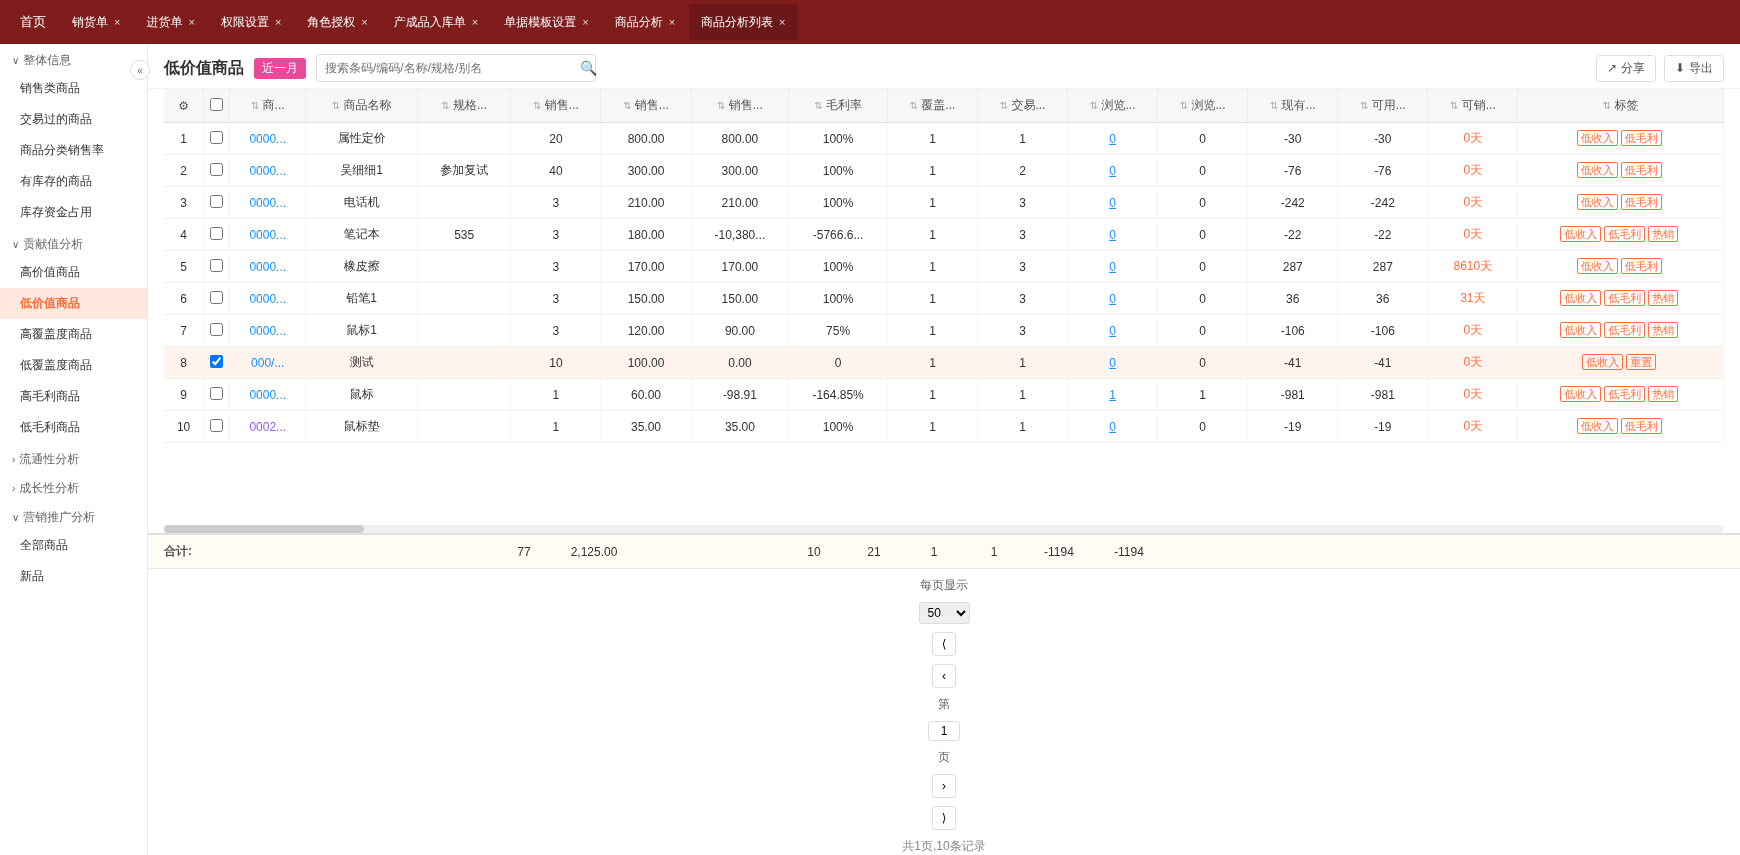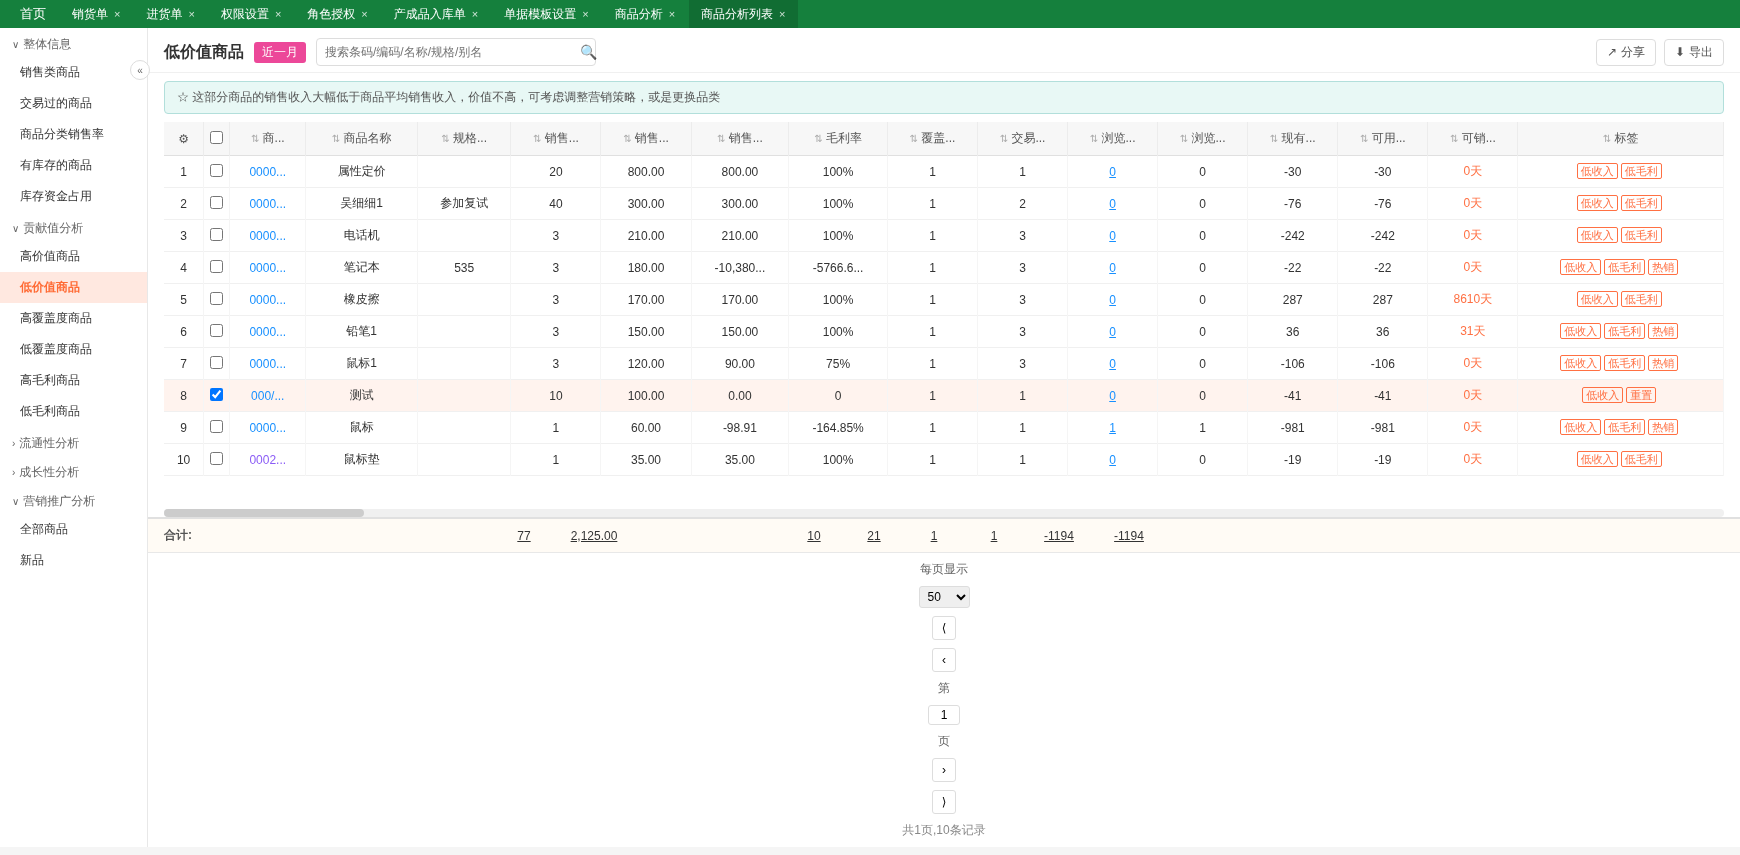--- a/index.html
+++ b/index.html
@@ -1,21 +1,21 @@
 <!DOCTYPE html>
 <html><head>
   <meta charset="utf-8">
   <style>
     * { box-sizing: border-box; margin: 0; padding: 0; font-family: 'Microsoft YaHei', Arial, sans-serif; font-size: 12px; }
     body { background: #f5f5f5; overflow: hidden; }
     
     
     .top-nav {
-      background: #15803d;
-      height: 28px;
+      background: #7f1d1d;
+      height: 44px;
       display: flex;
       align-items: center;
       padding: 8px 8px;
       gap: 2px;
     }
     .nav-item {
       color: #fff;
       padding: 0 12px;
       height: 36px;
       display: flex;
@@ -193,21 +193,20 @@
     }
     .footer-label { color: #555; padding-right: 20px; font-weight: bold; }
     .footer-cells {
       display: flex;
       flex: 1;
     }
     .footer-cell {
       text-align: center;
       padding: 0 6px;
       color: #333;
-      text-decoration: underline;
     }
 
     
     .pagination-bar {
       border-top: 1px solid #e8e8e8;
       padding: 8px 16px;
       display: flex;
       align-items: center;
       justify-content: flex-end;
       gap: 8px;
@@ -378,21 +377,20 @@
             <span>↗</span>
             <span>分享</span>
           </button>
           <button class="action-btn">
             <span>⬇</span>
             <span>导出</span>
           </button>
         </div>
       </div>
 
-      <div class="info-banner">这部分商品的销售收入大幅低于商品平均销售收入，价值不高，可考虑调整营销策略，或是更换品类</div>
 
       <div class="table-wrapper">
         <table>
           <thead>
             <tr>
               <th>⚙</th>
               <th><input type="checkbox" style=""></th>
               <th><span class="sort-icon">⇅</span> 商...</th>
               <th><span class="sort-icon">⇅</span> 商品名称</th>
               <th><span class="sort-icon">⇅</span> 规格...</th>

